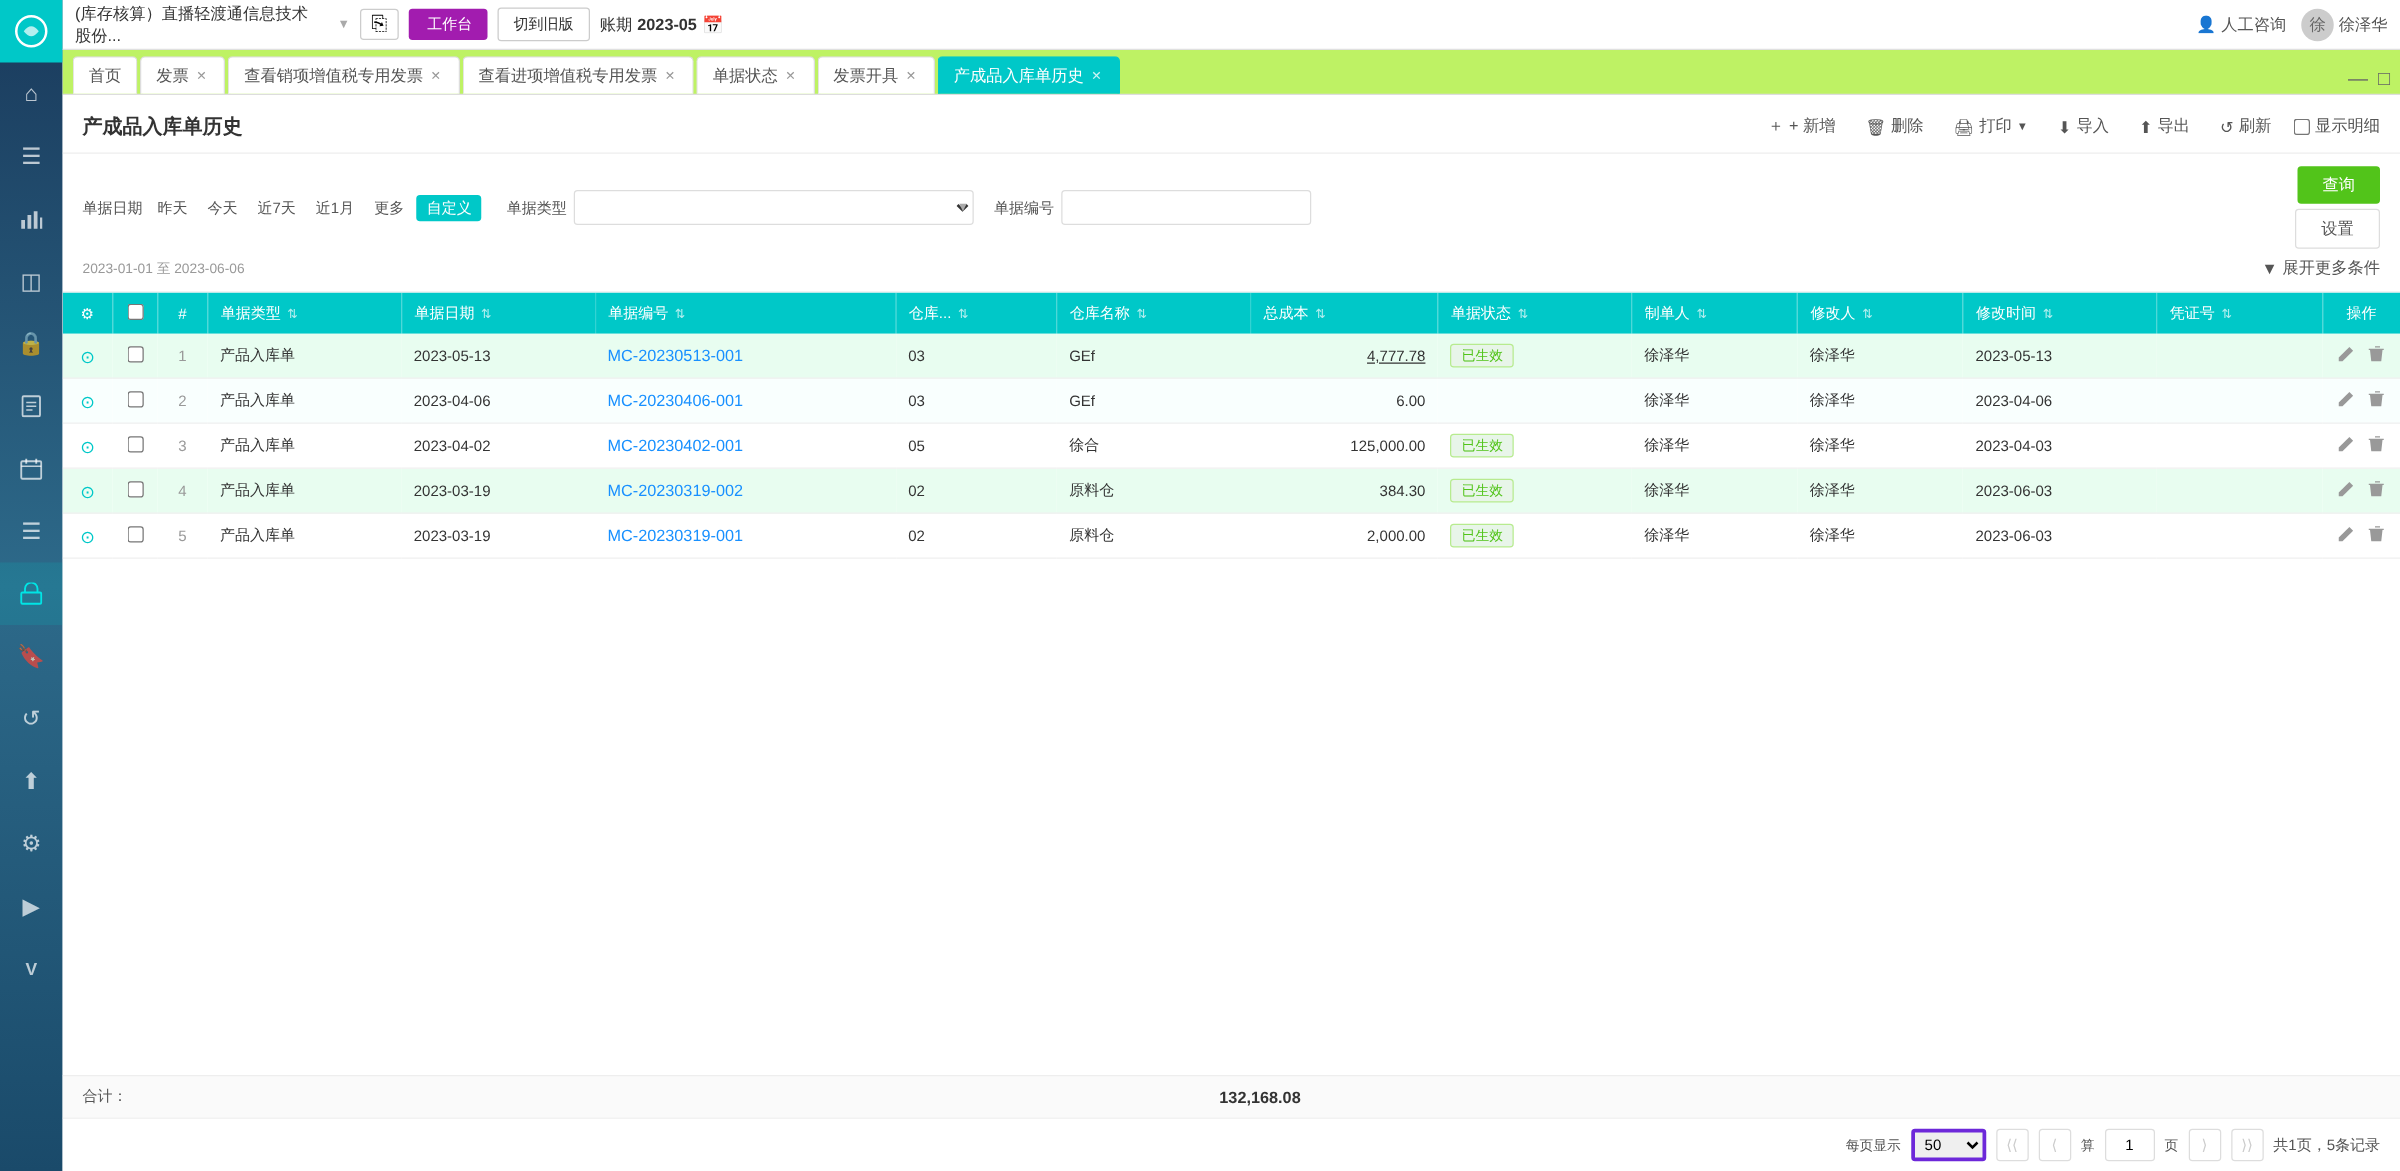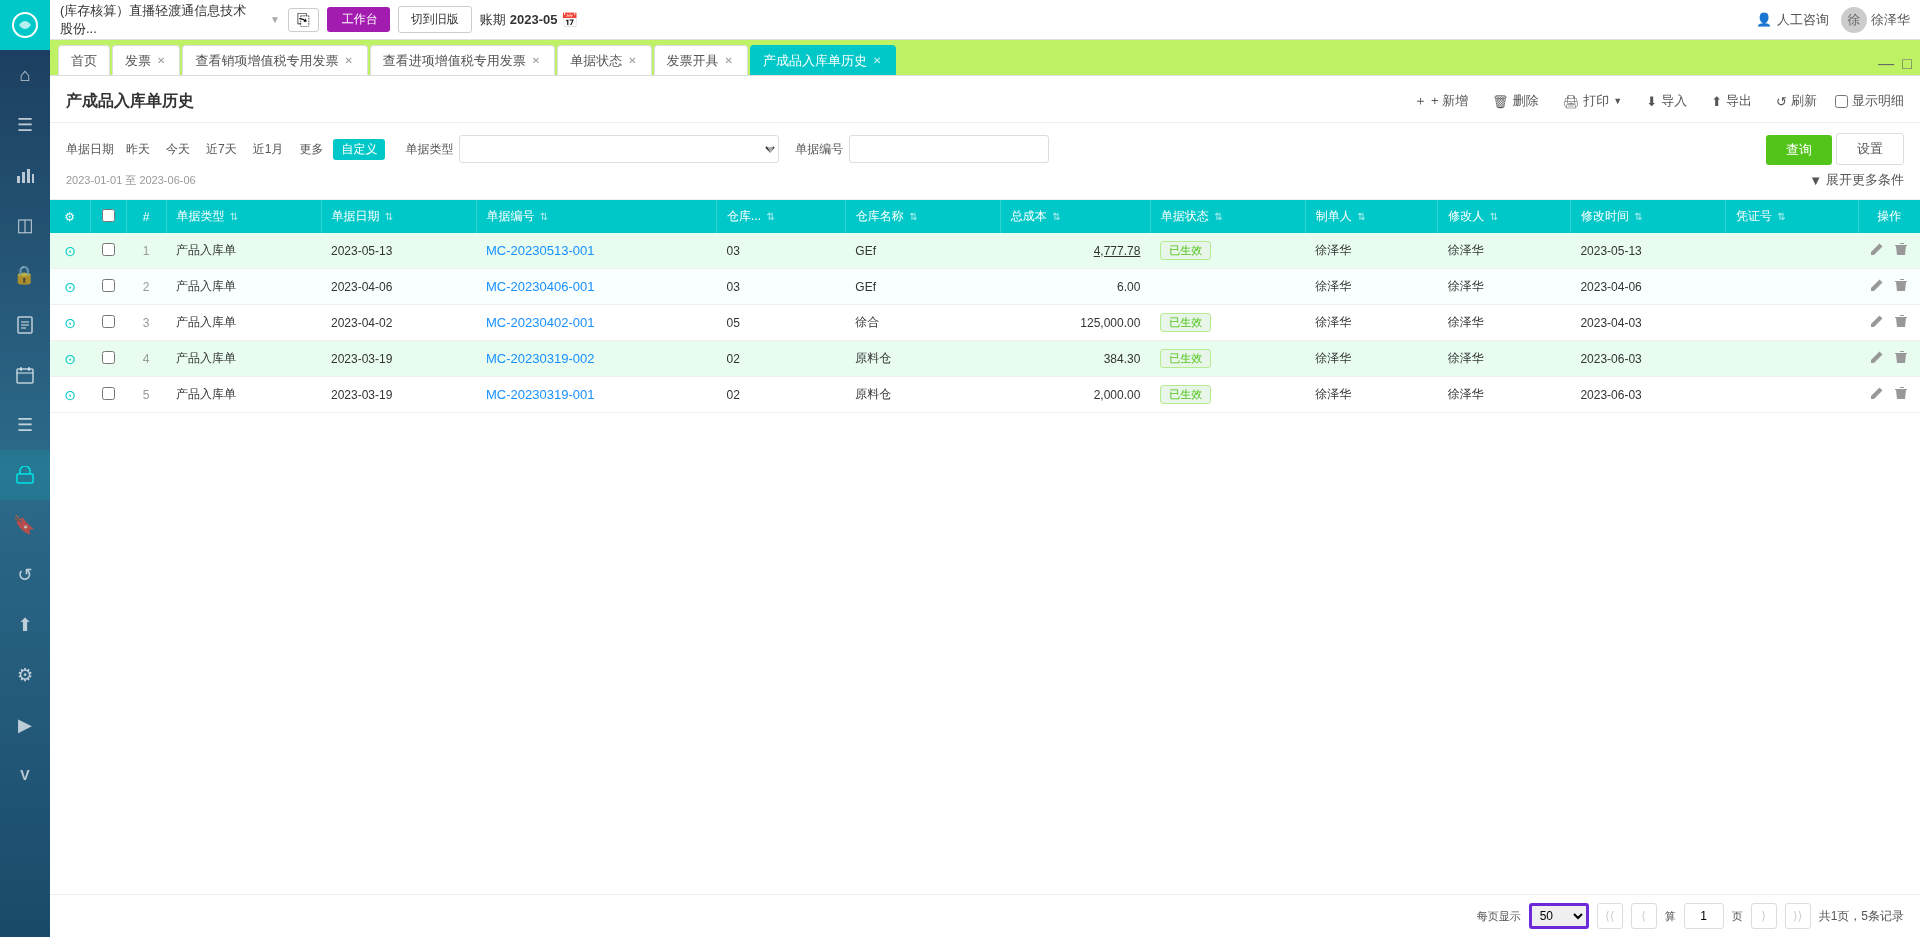--- a/index.html
+++ b/index.html
@@ -616,21 +616,21 @@
           <span class="filter-label">单据类型</span>
           <select class="filter-select">
             <option value=""></option>
           </select>
           <span style="margin-left:-20px;pointer-events:none;color:#aaa;font-size:10px;">▼</span>
         </div>
         <div class="filter-group">
           <span class="filter-label">单据编号</span>
           <input class="filter-input" type="text" style="">
         </div>
-        <div style="margin-left:auto;display:flex;flex-direction:row;gap:4px;align-items:flex-end;">
+        <div style="margin-left:auto;display:flex;flex-direction:column;gap:4px;align-items:flex-end;">
           <button class="query-btn">查询</button>
           <button class="setting-btn">设置</button>
         </div>
       </div>
       <div class="filter-second-row">
         <span class="filter-date-range">2023-01-01 至 2023-06-06</span>
         <button class="expand-btn">
           <span>▼</span>
           <span>展开更多条件</span>
         </button>
@@ -828,20 +828,26 @@
                       <path d="M2 4h10l-1 9H3L2 4zm4-3h4v1H6V1zM1 3h12v1H1V3z"></path>
                     </svg>
         </button>
       </div>
     </td>
   </tr>
           </tbody>
       </table>
     </div>
 
+    <div class="table-footer">
+      <span class="footer-total-label">合计：</span>
+      <span style="flex:1;"></span>
+      <span class="footer-total-value">132,168.08</span>
+      <span style="flex:1;"></span>
+    </div>
 
     <div class="pagination-bar">
       <span class="pagination-label">每页显示</span>
       <select class="page-size-select">
         <option value="50">50</option>
         <option value="20">20</option>
         <option value="100">100</option>
       </select>
       <button class="page-btn" disabled="">⟨⟨</button>
       <button class="page-btn" disabled="">⟨</button>

